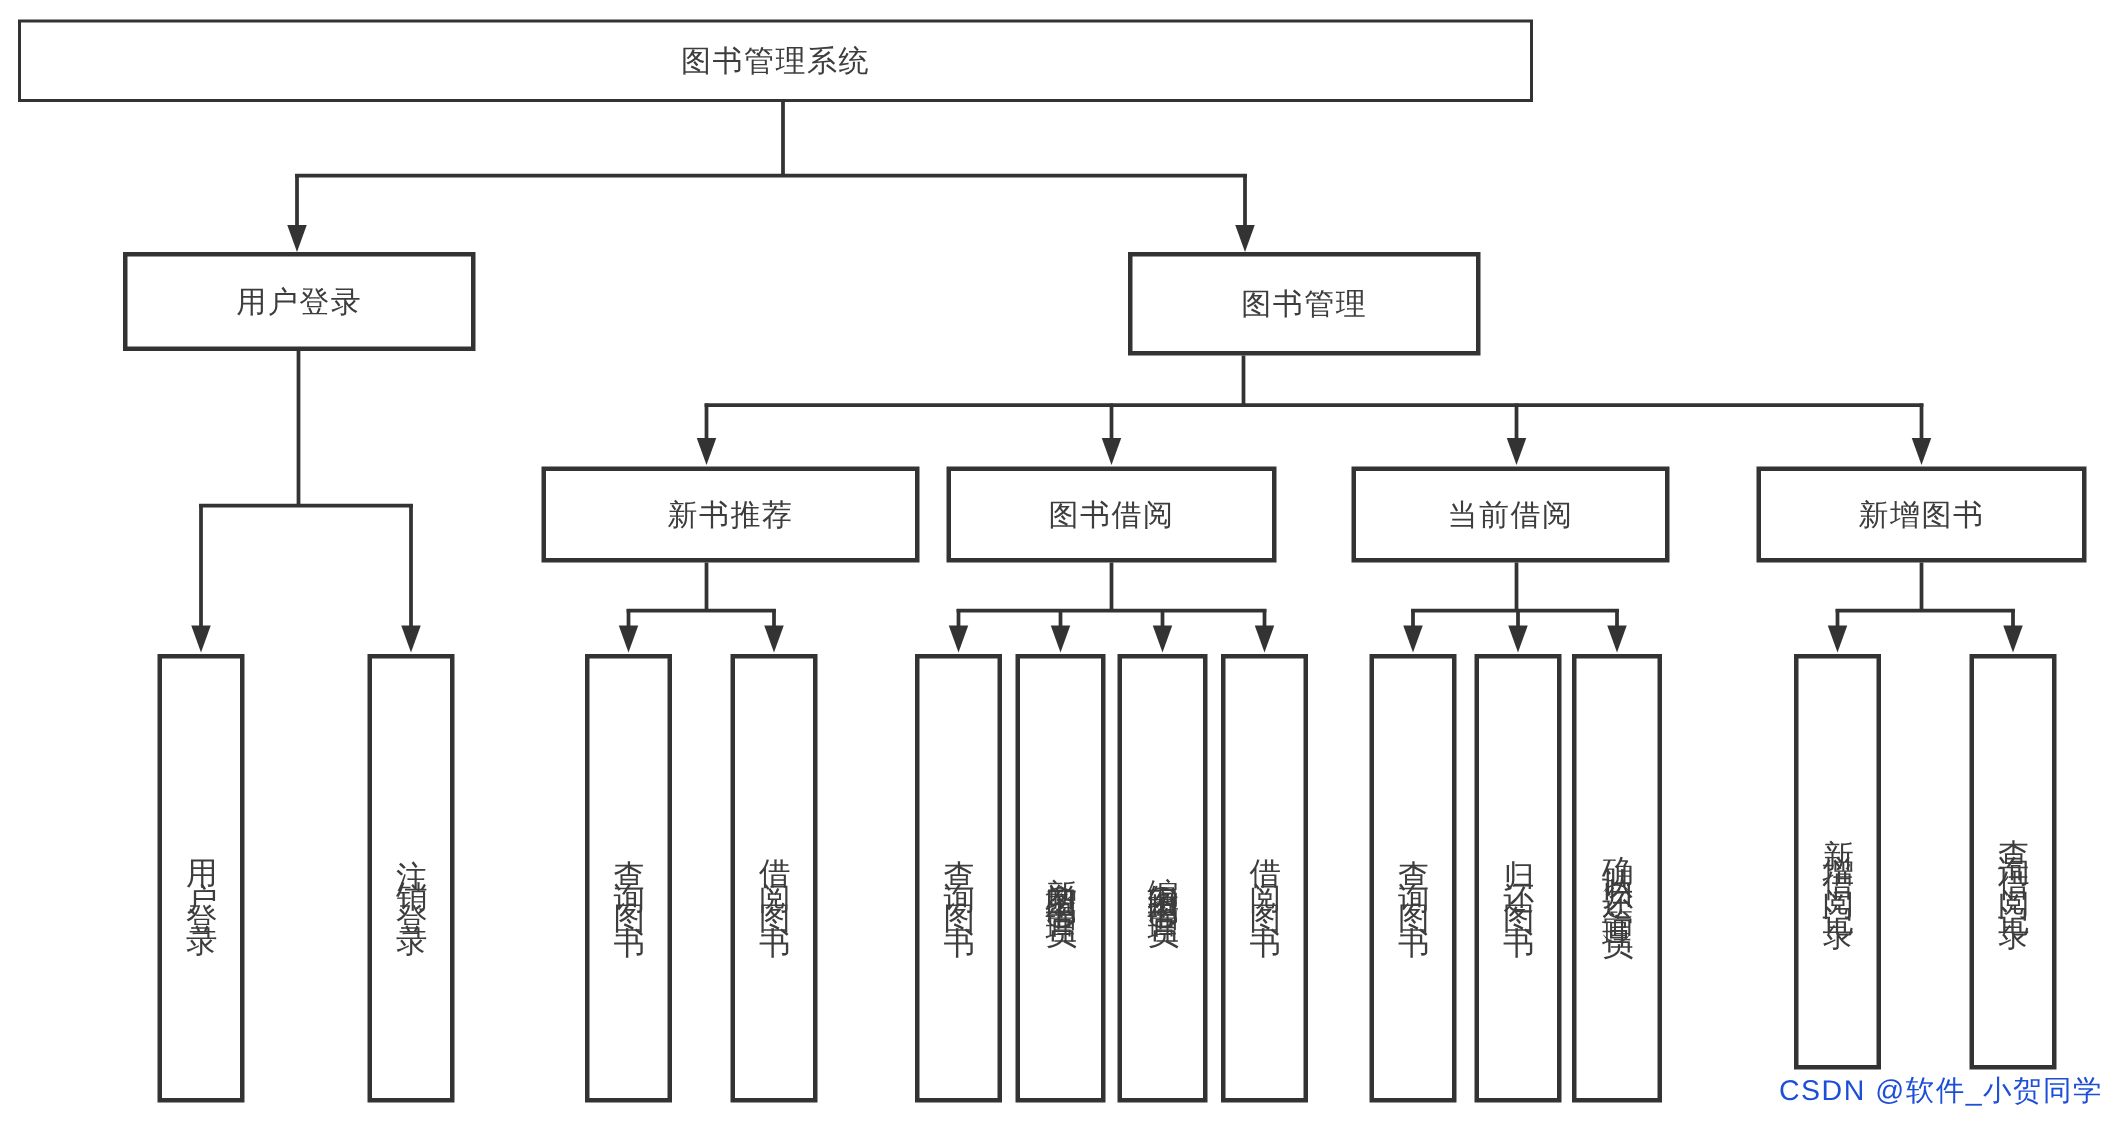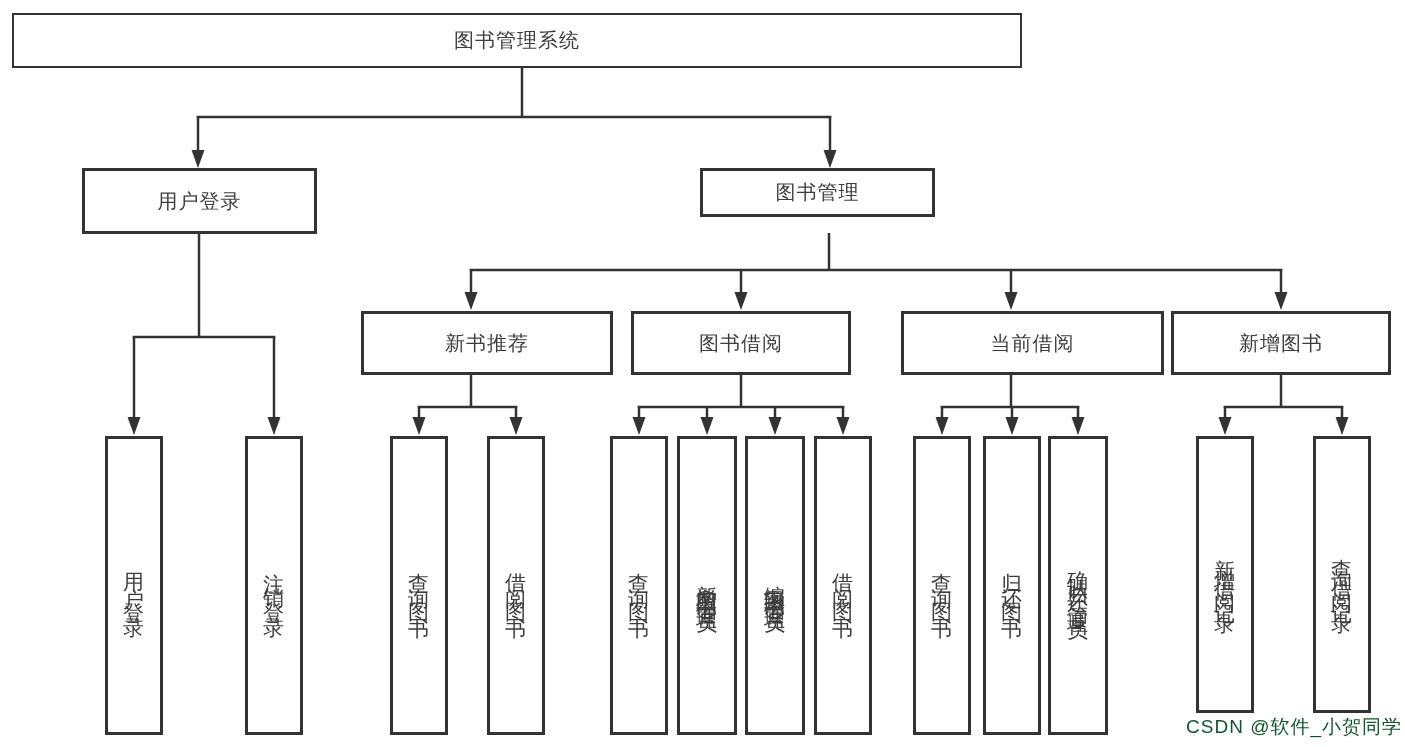--- a/index.html
+++ b/index.html
@@ -45,21 +45,21 @@
   .leaf.sp4  span { letter-spacing: 15px; }
   .leaf.sp6  span { letter-spacing: 11px; }
   .leaf.sp9  span { letter-spacing: 7px;  }
   .leaf.sp10 span { letter-spacing: 4px;  }
 
   .watermark {
     position: absolute;
     right: 3px;
     bottom: 7px;
     font-size: 19px;
-    color: #14532d;
+    color: #1d4ed8;
     letter-spacing: 1px;
   }
 </style>
 </head>
 <body>
 
 <div class="canvas">
 
   <svg class="connectors" viewBox="0 0 1405 747" xmlns="http://www.w3.org/2000/svg">
     <g stroke="#333333" stroke-width="2.5" fill="none">
@@ -127,31 +127,31 @@
     </g>
   </svg>
 
   <div class="node root" style="left:12px; top:13px; width:1010px; height:55px;">
     <span>图书管理系统</span>
   </div>
 
   <div class="node" style="left:82px; top:168px; width:235px; height:66px;">
     <span>用户登录</span>
   </div>
-  <div class="node" style="left:700px; top:168px; width:235px; height:49px;">
+  <div class="node" style="left:752px; top:168px; width:235px; height:69px;">
     <span>图书管理</span>
   </div>
 
   <div class="node" style="left:361px; top:311px; width:252px; height:64px;">
     <span>新书推荐</span>
   </div>
   <div class="node" style="left:631px; top:311px; width:220px; height:64px;">
     <span>图书借阅</span>
   </div>
-  <div class="node" style="left:901px; top:311px; width:263px; height:64px;">
+  <div class="node" style="left:901px; top:311px; width:212px; height:64px;">
     <span>当前借阅</span>
   </div>
   <div class="node" style="left:1171px; top:311px; width:220px; height:64px;">
     <span>新增图书</span>
   </div>
 
   <div class="node leaf sp4" style="left:105px; top:436px; width:58px; height:299px;">
     <span>用户登录</span>
   </div>
   <div class="node leaf sp4" style="left:245px; top:436px; width:58px; height:299px;">

